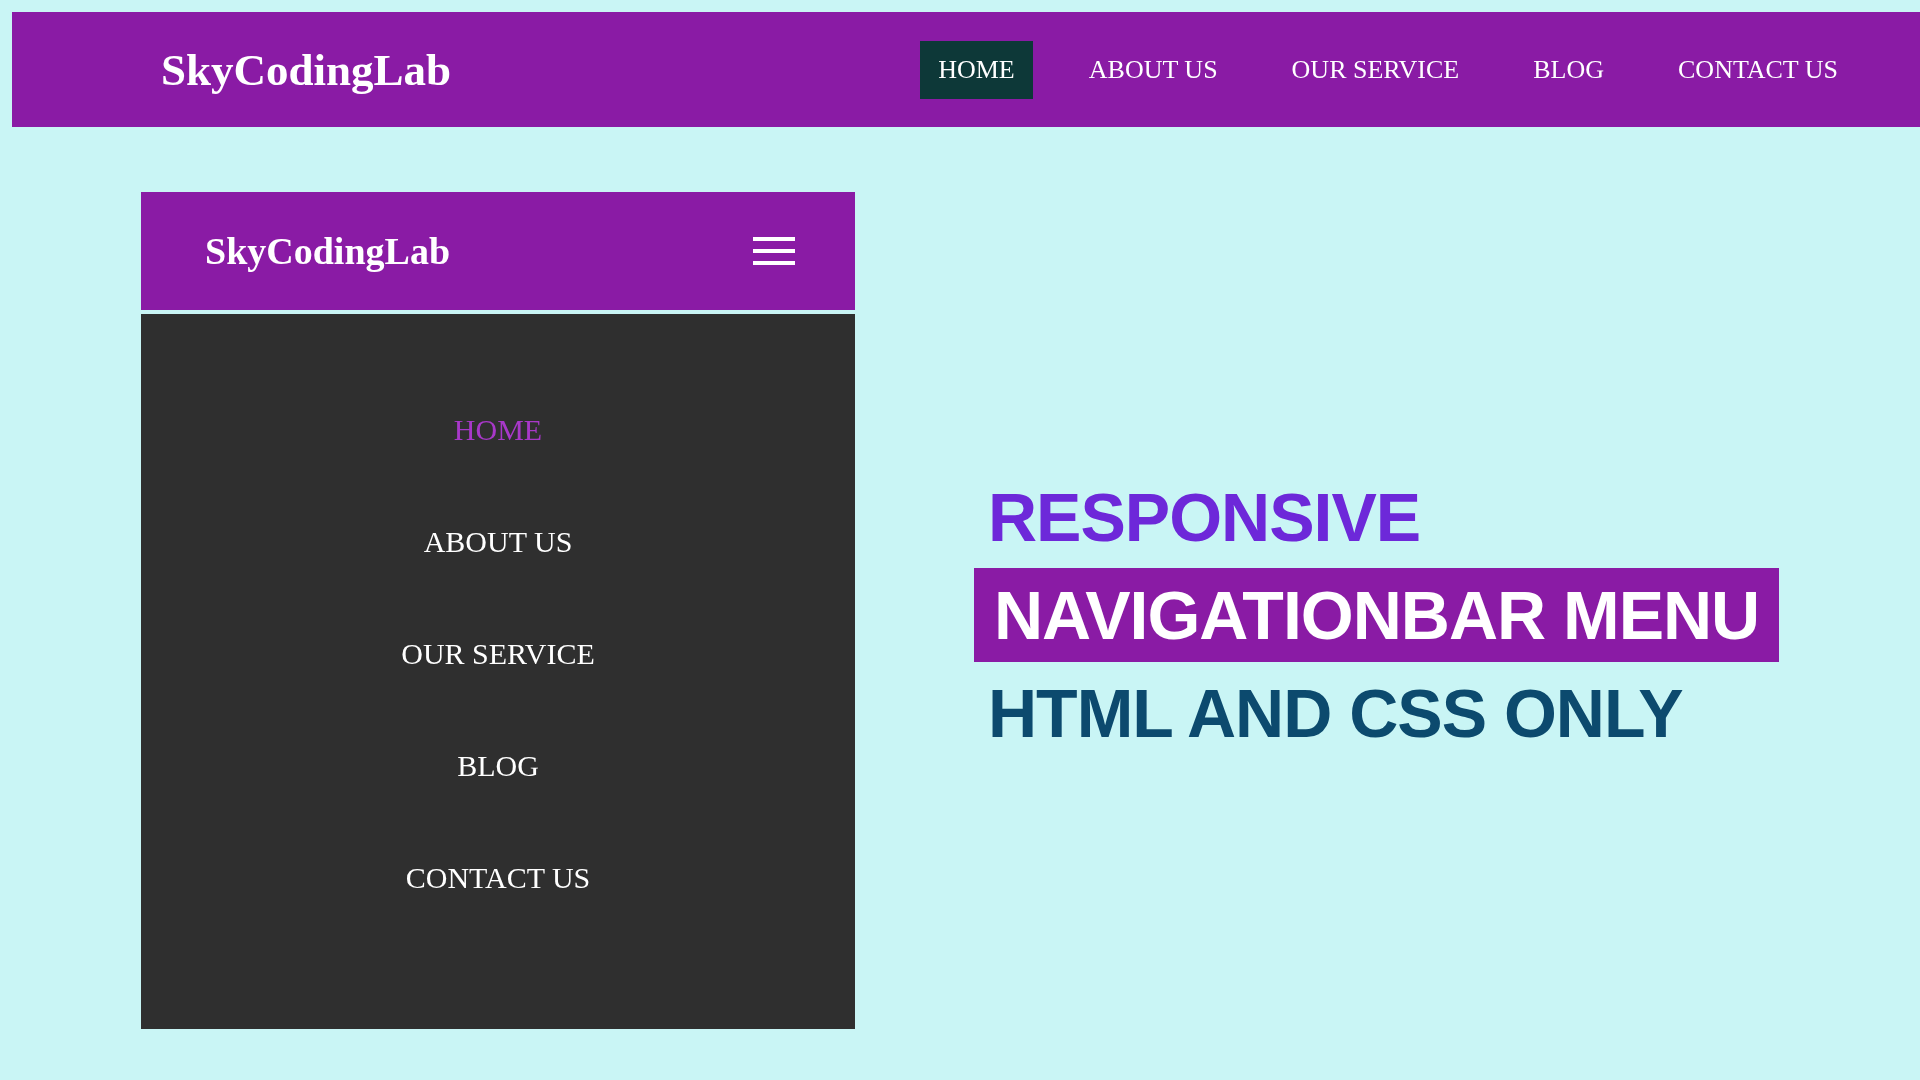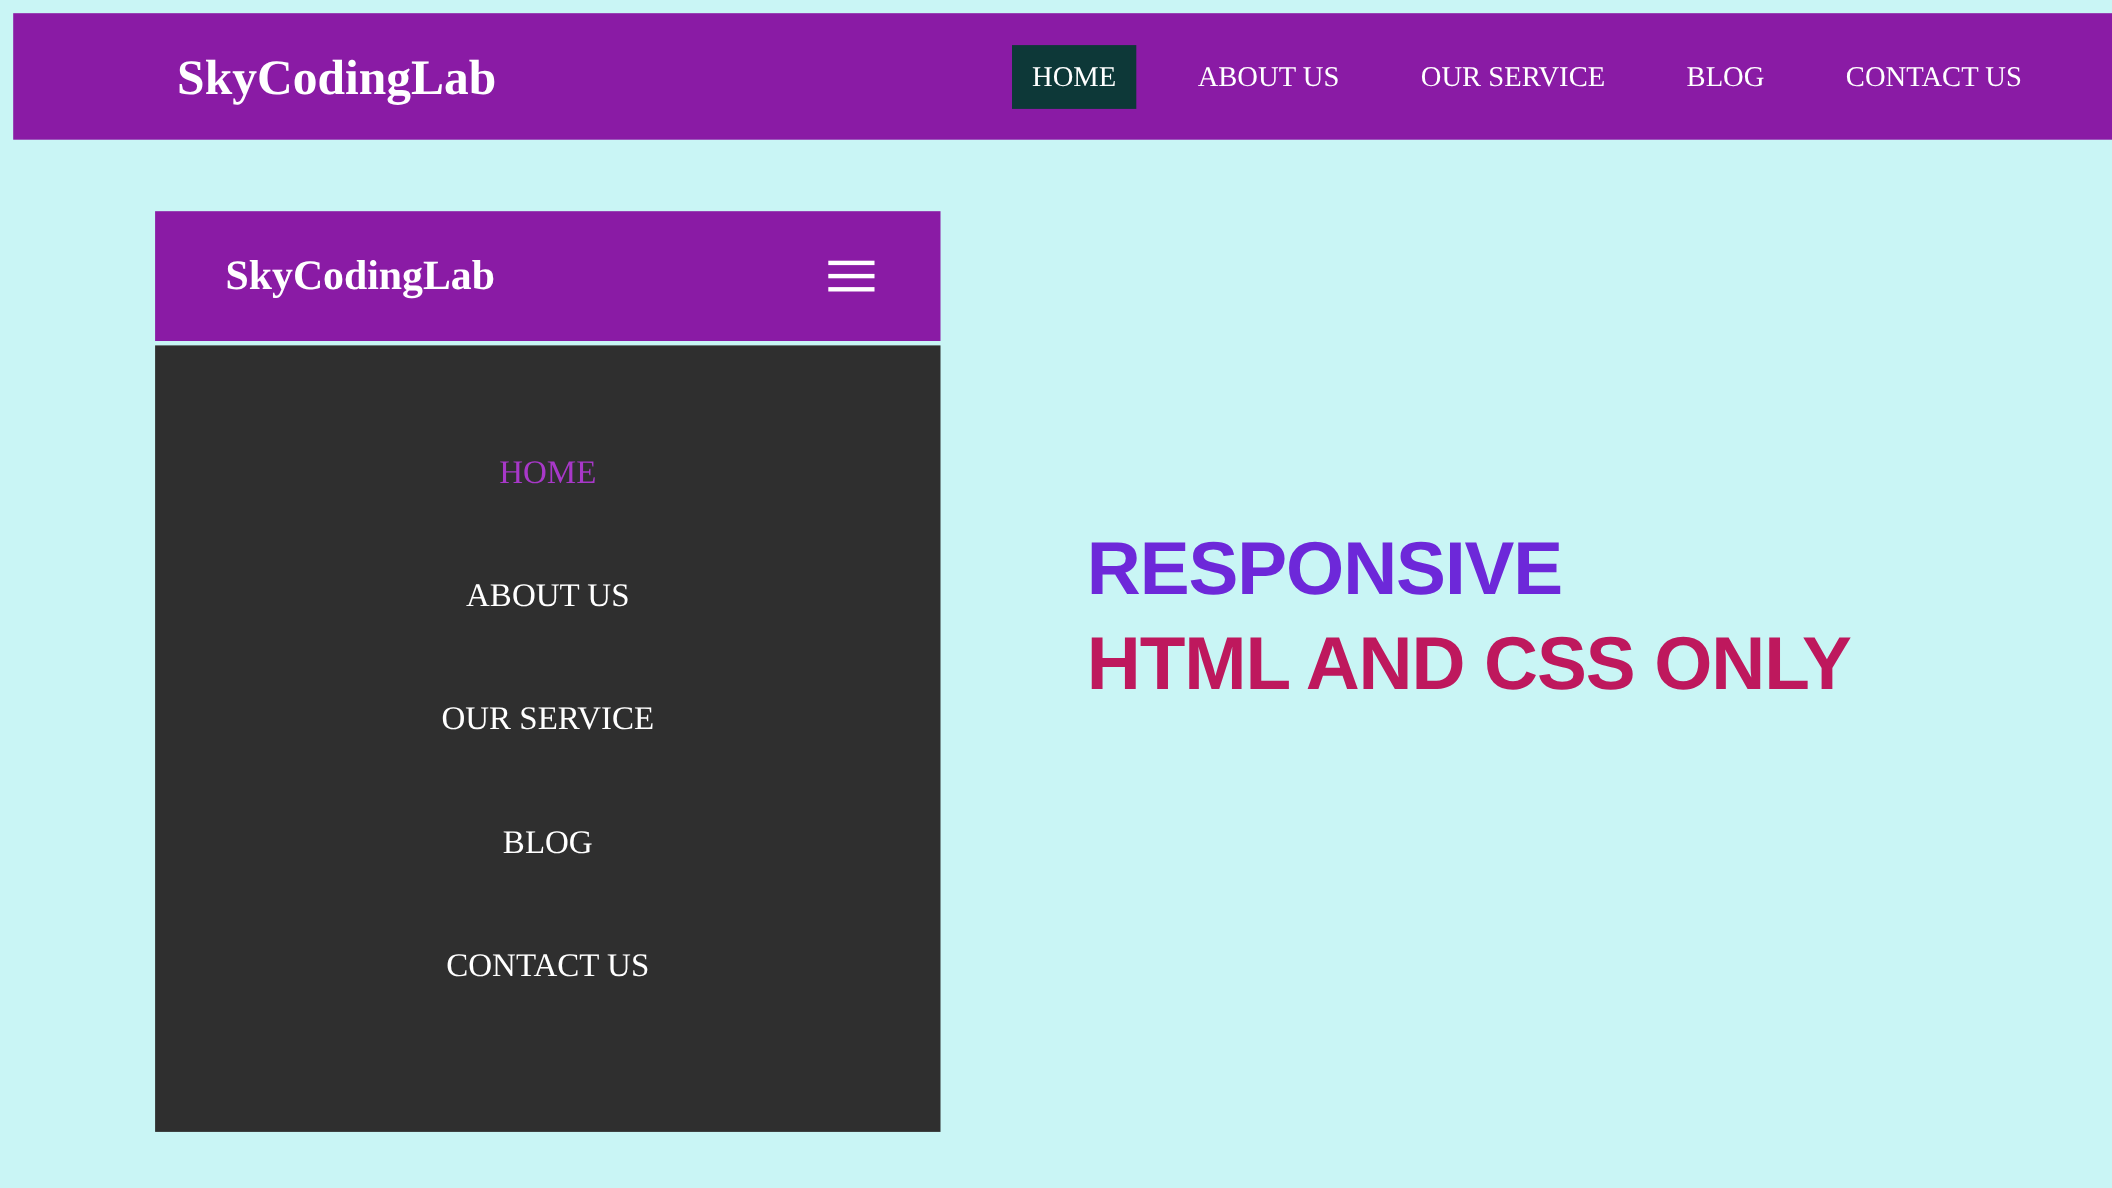--- a/index.html
+++ b/index.html
@@ -132,21 +132,21 @@
       font-weight: 800;
       font-family: 'Segoe UI', Arial, sans-serif;
       letter-spacing: -1px;
       padding: 8px 20px;
       display: inline-block;
       margin-bottom: 8px;
       margin-left: -10px;
     }
     
     .hero-line3 {
-      color: #be185d;
+      color: #0c4a6e;
       font-size: 68px;
       font-weight: 800;
       font-family: 'Segoe UI', Arial, sans-serif;
       letter-spacing: -1px;
     }
   </style>
 </head>
 <body>
 
 <nav class="top-navbar">
@@ -173,14 +173,15 @@
     <div class="mobile-menu-item active">HOME</div>
     <div class="mobile-menu-item">ABOUT US</div>
     <div class="mobile-menu-item">OUR SERVICE</div>
     <div class="mobile-menu-item">BLOG</div>
     <div class="mobile-menu-item">CONTACT US</div>
   </div>
 </div>
 
 <div class="hero-text">
   <div class="hero-line1">RESPONSIVE</div>
+  <div class="hero-line2">NAVIGATIONBAR MENU</div>
   <div class="hero-line3">HTML AND CSS ONLY</div>
 </div>
 
 </body></html>

